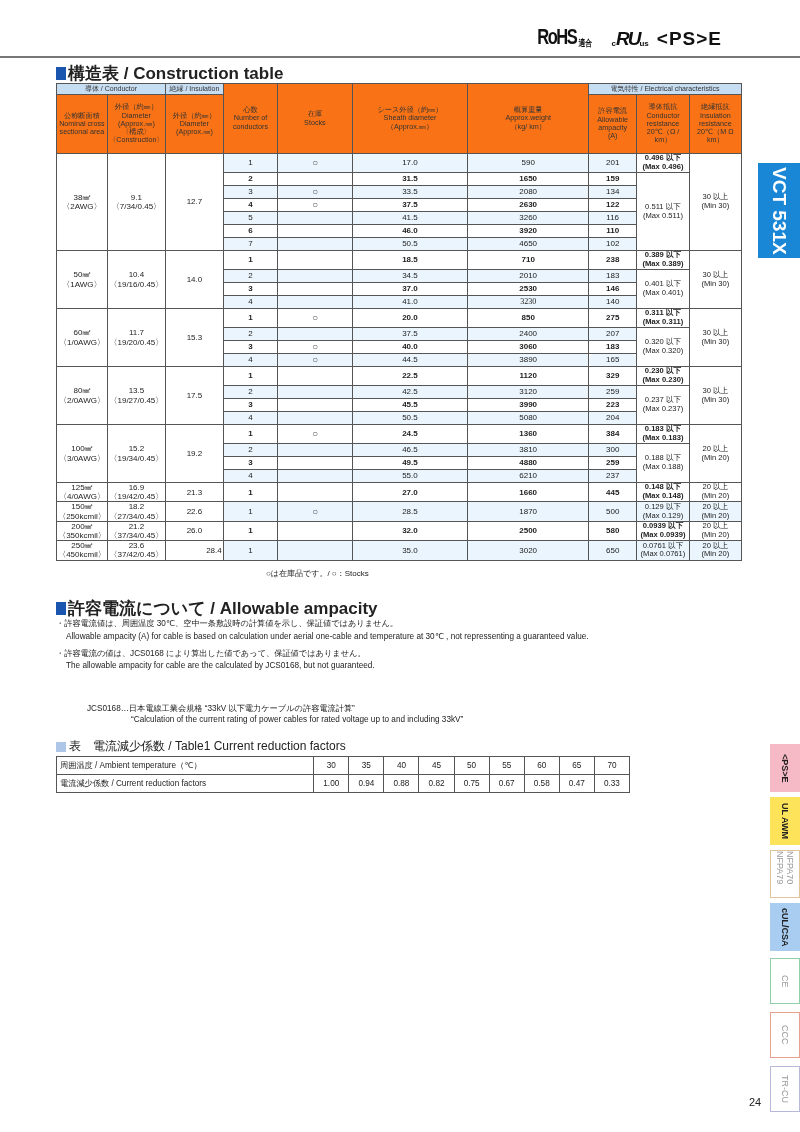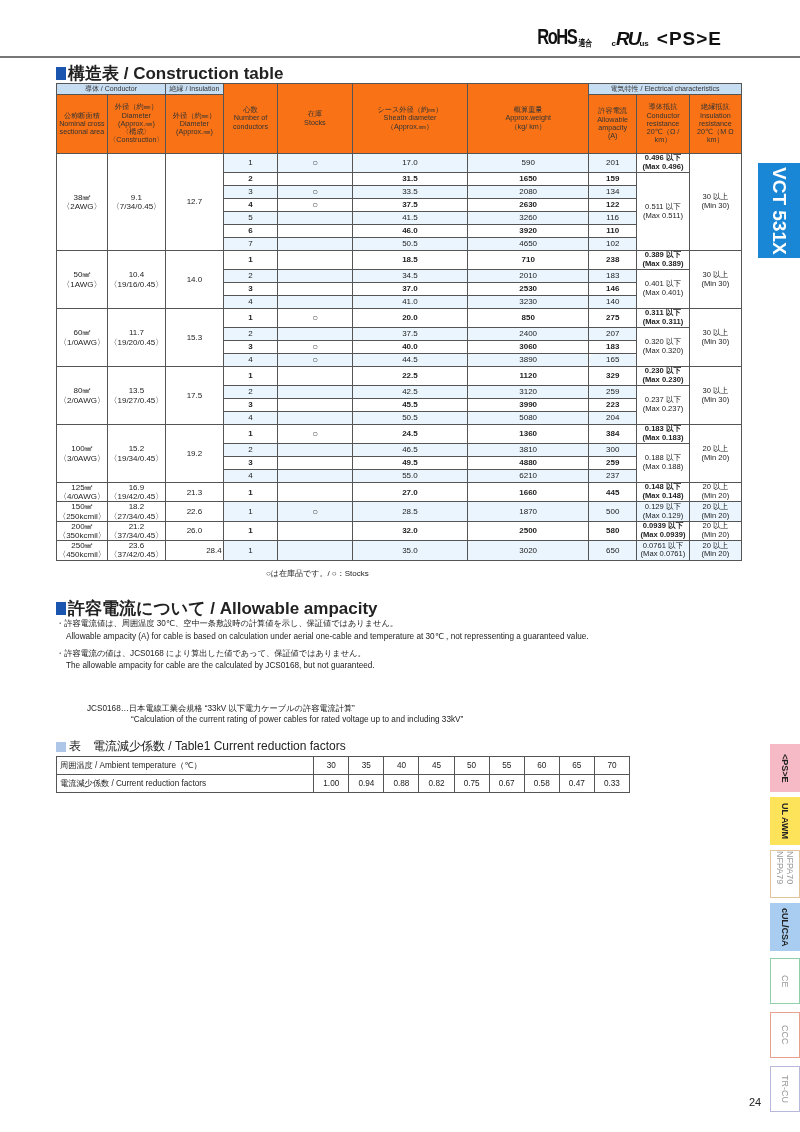--- a/index.html
+++ b/index.html
@@ -220,21 +220,21 @@
         <td class="bold" style="white-space: pre-line;">3</td>
         <td class="bold circ" style="white-space: pre-line;"></td>
         <td class="bold" style="white-space: pre-line;">37.0</td>
         <td class="bold" style="white-space: pre-line;">2530</td>
         <td class="bold" style="white-space: pre-line;">146</td>
       </tr>
       <tr class="s">
         <td class="shade" style="white-space: pre-line;">4</td>
         <td class="shade circ" style="white-space: pre-line;"></td>
         <td class="shade" style="white-space: pre-line;">41.0</td>
-        <td class="shade" style="white-space: pre-line;">3230</td>
+        <td class="shade" style="white-space: pre-line; font-family: Liberation Serif, serif;">3230</td>
         <td class="shade" style="white-space: pre-line;">140</td>
       </tr>
       <tr class="r">
         <td class="left" rowspan="4" style="white-space: pre-line;">60㎟
 〈1/0AWG〉</td>
         <td class="left" rowspan="4" style="white-space: pre-line;">11.7
 〈19/20/0.45〉</td>
         <td class="left" rowspan="4" style="white-space: pre-line;">15.3</td>
         <td class="bold" style="white-space: pre-line;">1</td>
         <td class="bold circ" style="white-space: pre-line;">○</td>

